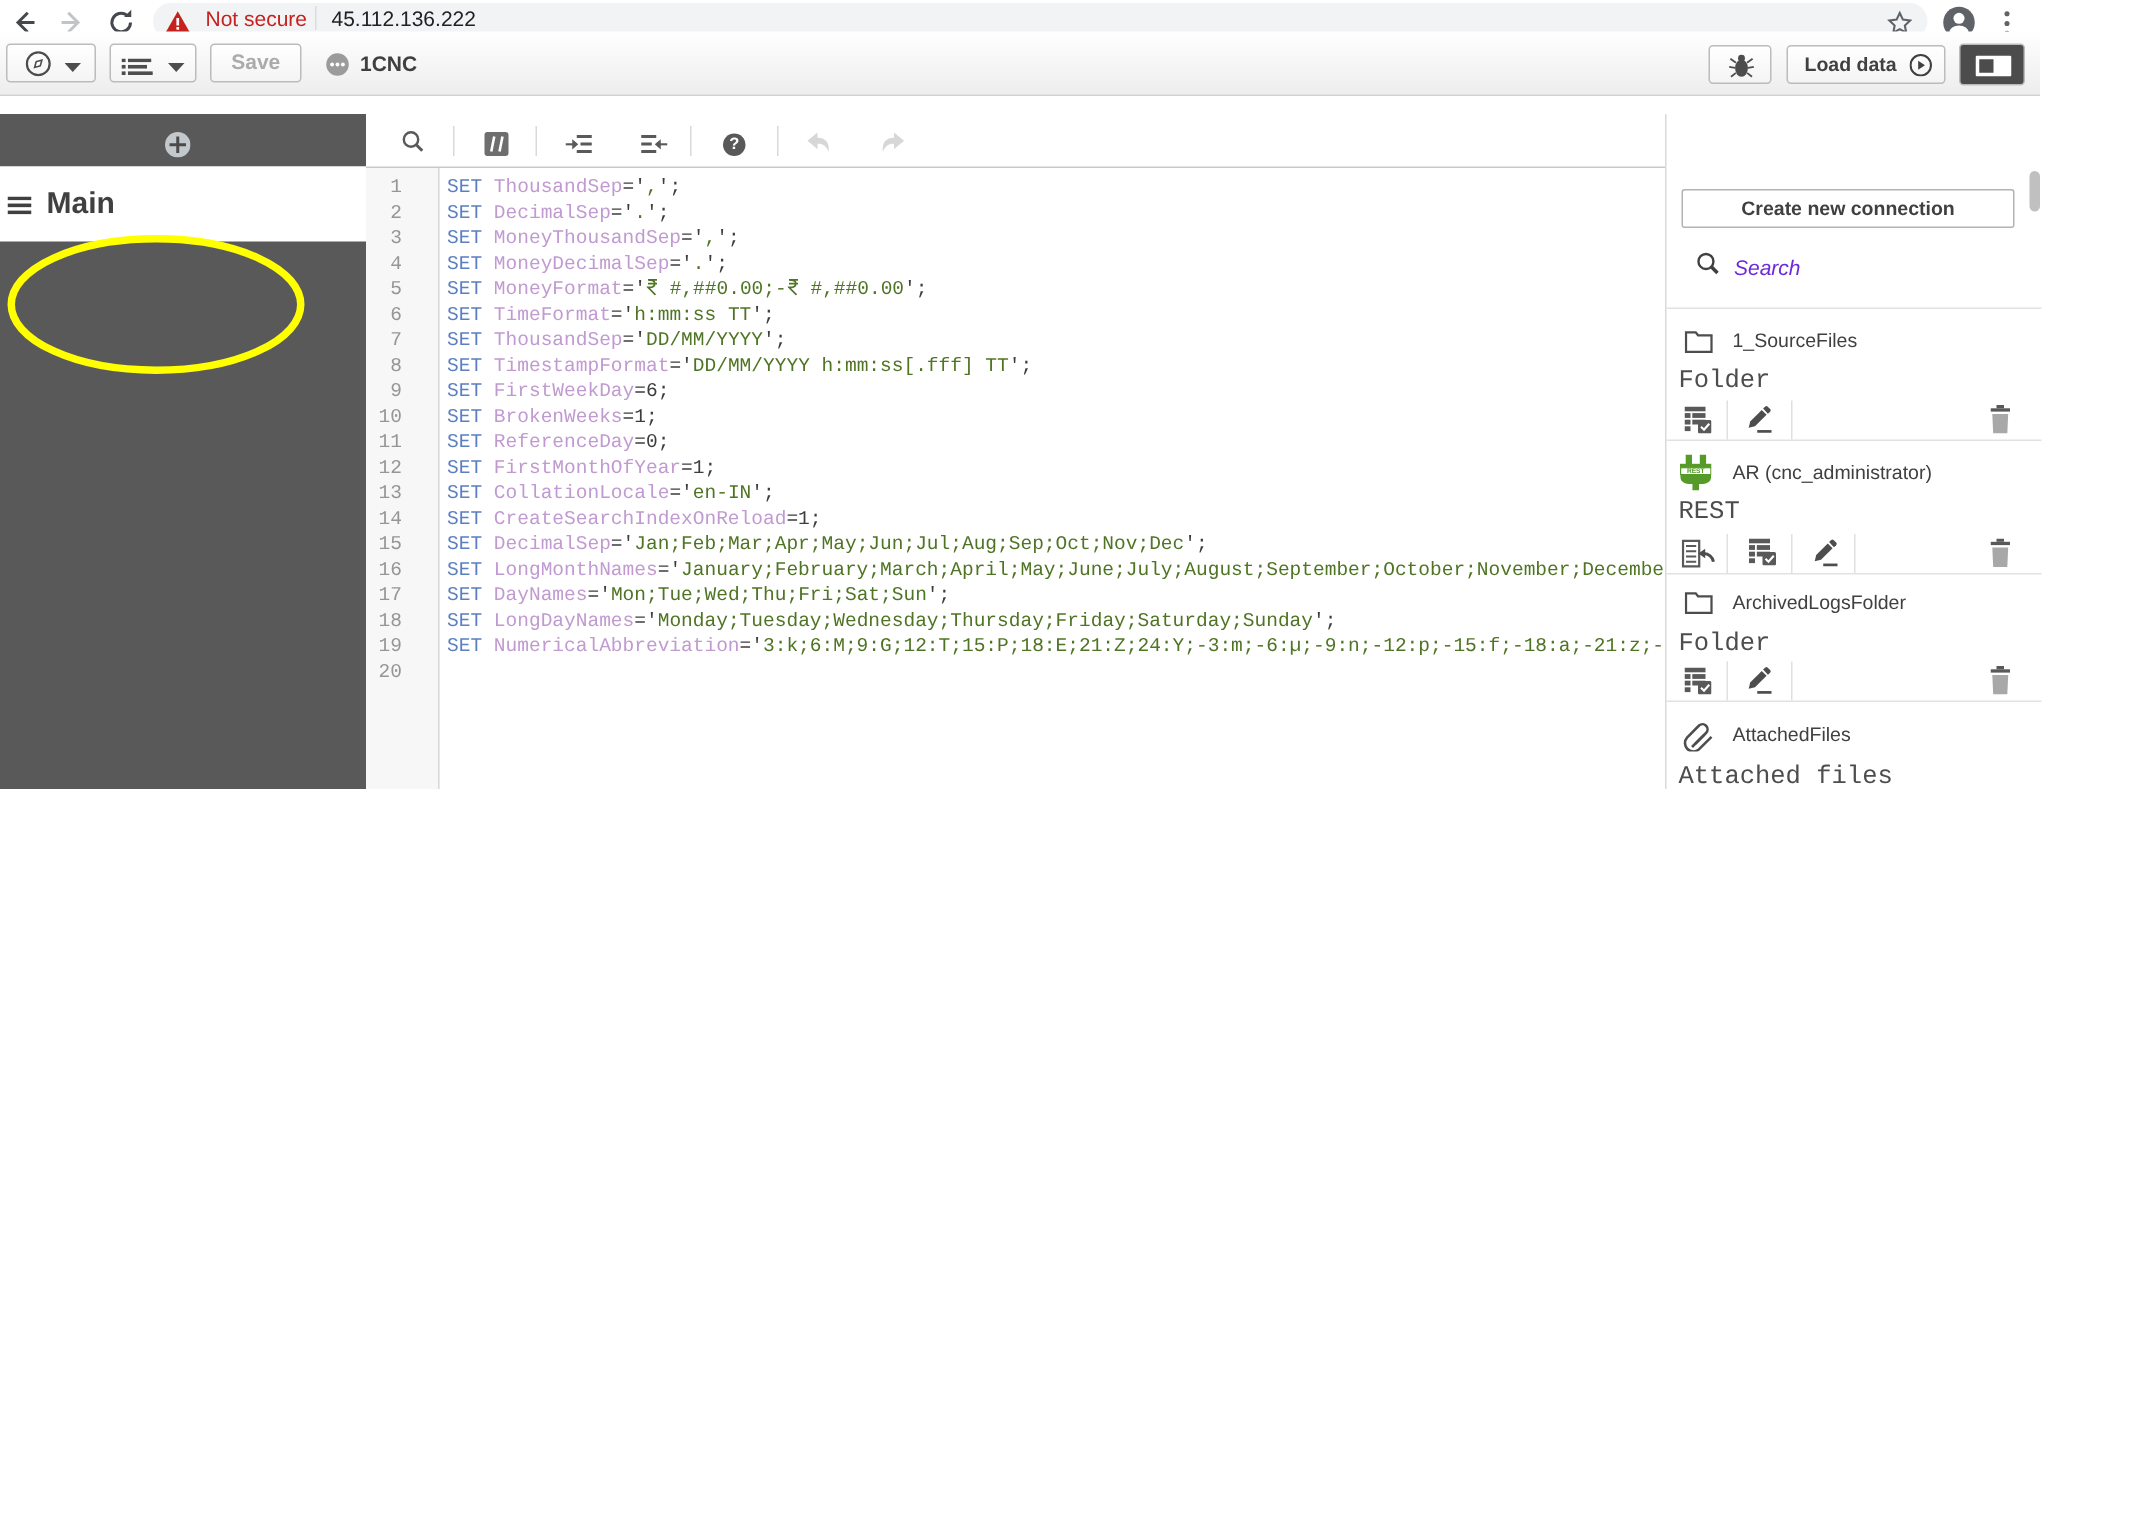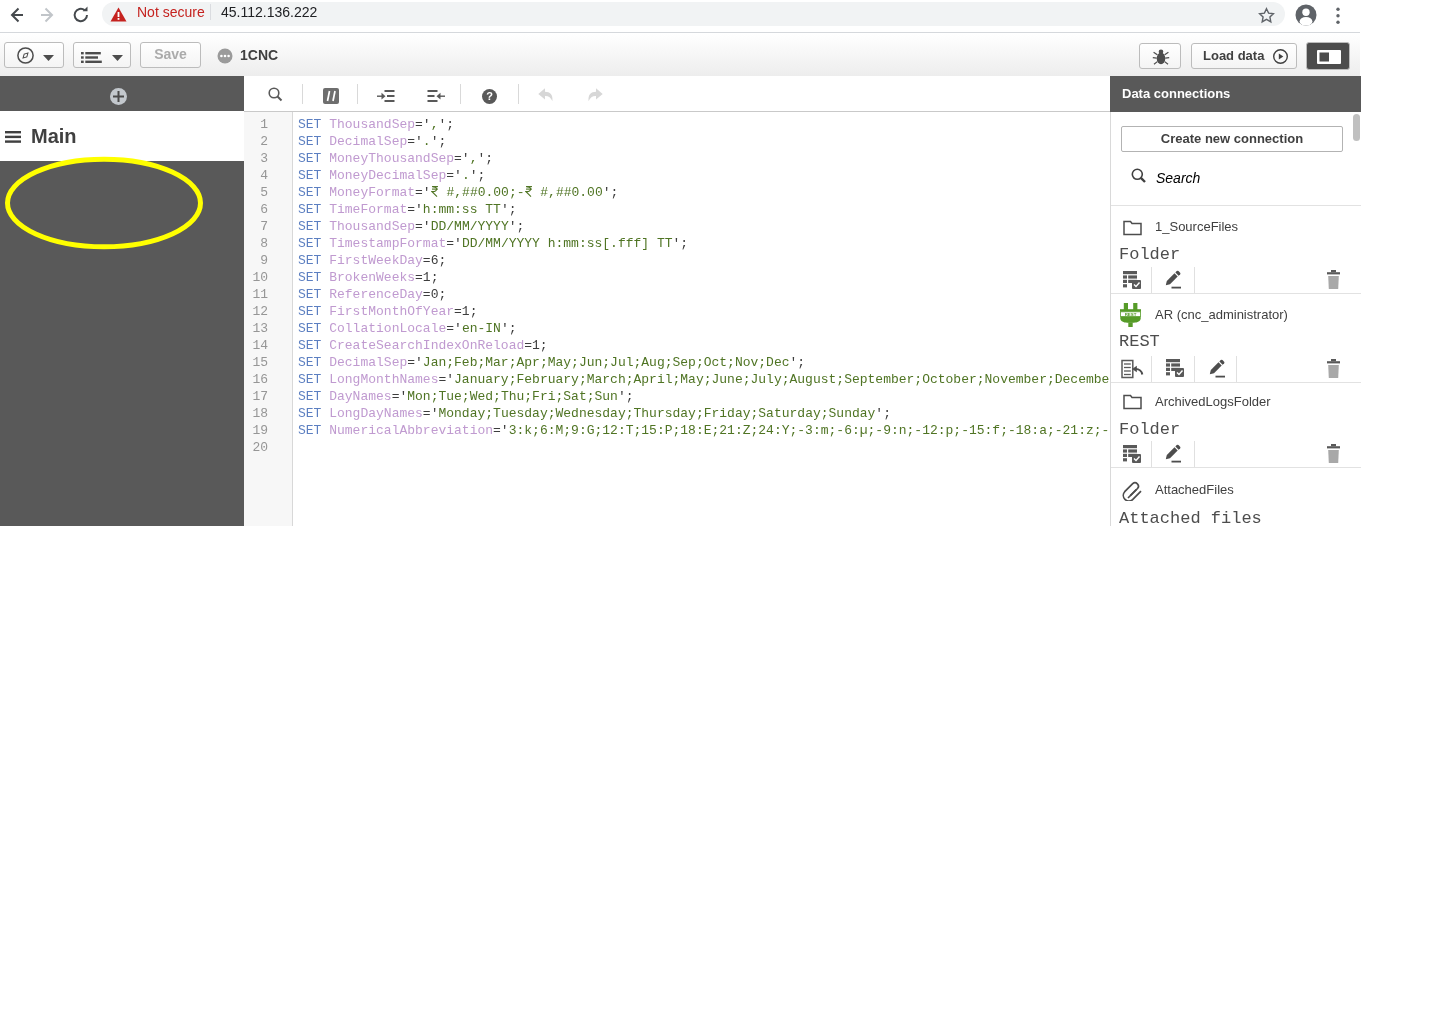--- a/index.html
+++ b/index.html
@@ -6,21 +6,21 @@
 body{width:1432px;height:1014px;position:relative;font-family:"Liberation Sans",sans-serif;overflow:hidden;}
 .abs{position:absolute;}
 
 #chrome{position:absolute;left:0;top:0;width:1432px;height:32px;background:#fff;}
 #chromeline{position:absolute;left:0;top:32px;width:1360px;height:1px;background:#d5d8dc;}
 #pill{position:absolute;left:102px;top:2px;width:1183px;height:24px;border-radius:12px;background:#f1f3f4;}
 #notsec{position:absolute;left:137px;top:0;height:24px;line-height:24px;color:#c5221f;font-size:14px;}
 #urltxt{position:absolute;left:221px;top:0;height:24px;line-height:24px;color:#202124;font-size:14px;text-align:center;}
 #pillsep{position:absolute;left:210px;top:4px;width:1px;height:16px;background:#dadce0;}
 
-#toolbar{position:absolute;left:0;top:34px;width:1360px;height:42px;background:linear-gradient(#ffffff,#ededed);border-bottom:1px solid #d0d0d0;}
+#toolbar{position:absolute;left:0;top:21px;width:1360px;height:42px;background:linear-gradient(#ffffff,#ededed);border-bottom:1px solid #d0d0d0;}
 .tbtn{position:absolute;top:8px;height:26px;background:linear-gradient(#ffffff,#f4f4f4);border:1px solid #bcbcbc;border-radius:3px;box-sizing:border-box;}
 #btn1{left:4px;width:60px;}
 #btn2{left:73px;width:58px;}
 #btnsave{left:140px;width:61px;color:#ababab;font-weight:bold;font-size:14px;text-align:center;line-height:23px;}
 #btnbug{left:1139px;top:9px;width:42px;}
 #btnload{left:1191px;top:9px;width:106px;color:#404040;font-weight:bold;font-size:13px;text-align:center;}
 #btntoggle{left:1306px;top:8px;width:44px;height:28px;background:#4c4c4c;border-radius:3px;}
 #appcirc{position:absolute;left:217px;top:14px;}
 #appname{position:absolute;left:240px;top:0;height:43px;line-height:43px;font-weight:bold;font-size:14px;color:#404040;}
 
@@ -35,21 +35,21 @@
 #code{position:absolute;left:294px;top:112px;width:816px;height:414px;background:#fff;overflow:hidden;}
 #codepre{margin:0;padding:4px 0 0 4px;font-family:"Liberation Mono",monospace;font-size:13px;line-height:17px;white-space:pre;}
 .k{color:#5c7fc1;}
 .v{color:#c09ad0;}
 .p{color:#3d3d3d;}
 .s{color:#4f7423;}
 
 #panel{position:absolute;left:1110px;top:76px;width:250px;height:450px;background:#fff;border-left:1px solid #d9d9d9;box-sizing:border-box;}
 #phead{position:absolute;left:-1px;top:0;width:251px;height:36px;background:#595959;color:#fff;font-weight:bold;font-size:13px;line-height:36px;padding-left:12px;box-sizing:border-box;}
 #pcreate{position:absolute;left:10px;top:50px;width:222px;height:26px;border:1px solid #b3b3b3;border-radius:2px;background:#fff;box-sizing:border-box;text-align:center;line-height:24px;font-weight:bold;font-size:13px;color:#404040;}
-#psearch{position:absolute;left:45px;top:90px;width:150px;height:24px;line-height:24px;font-style:italic;color:#000000;font-size:14px;}
+#psearch{position:absolute;left:45px;top:90px;width:150px;height:24px;line-height:24px;font-style:italic;color:#6d28d9;font-size:14px;}
 .psep{position:absolute;left:0;width:250px;height:1px;background:#e2e2e2;}
 .ptitle{position:absolute;left:44px;font-weight:normal;font-size:13px;color:#404040;}
 .psub{position:absolute;left:8px;font-size:17px;color:#4d4d4d;font-family:Liberation Mono, monospace;}
 .vsep{position:absolute;width:1px;height:26px;background:#e0e0e0;}
 #pthumb{position:absolute;left:242px;top:38px;width:7px;height:27px;background:#c0c0c0;border-radius:4px;}
 .icn{position:absolute;}
 </style>
 </head>
 <body>
 
@@ -254,21 +254,20 @@
 <span class="k">SET</span> <span class="v">CreateSearchIndexOnReload</span><span class="p">=1;</span>
 <span class="k">SET</span> <span class="v">DecimalSep</span><span class="p">=</span><span class="p">'</span><span class="s">Jan;Feb;Mar;Apr;May;Jun;Jul;Aug;Sep;Oct;Nov;Dec</span><span class="p">'</span><span class="p">;</span>
 <span class="k">SET</span> <span class="v">LongMonthNames</span><span class="p">=</span><span class="p">'</span><span class="s">January;February;March;April;May;June;July;August;September;October;November;December</span>
 <span class="k">SET</span> <span class="v">DayNames</span><span class="p">=</span><span class="p">'</span><span class="s">Mon;Tue;Wed;Thu;Fri;Sat;Sun</span><span class="p">'</span><span class="p">;</span>
 <span class="k">SET</span> <span class="v">LongDayNames</span><span class="p">=</span><span class="p">'</span><span class="s">Monday;Tuesday;Wednesday;Thursday;Friday;Saturday;Sunday</span><span class="p">'</span><span class="p">;</span>
 <span class="k">SET</span> <span class="v">NumericalAbbreviation</span><span class="p">=</span><span class="p">'</span><span class="s">3:k;6:M;9:G;12:T;15:P;18:E;21:Z;24:Y;-3:m;-6:µ;-9:n;-12:p;-15:f;-18:a;-21:z;-24:y</span>
 </pre>
   </div>
 
 <div id="panel">
-  <div id="phead">Data connections</div>
   <div id="pcreate">Create new connection</div>
   <svg class="abs" style="left:20px;top:92px" width="16" height="16" viewBox="0 0 16 16">
       <circle cx="6.3" cy="6.3" r="5" stroke="#404040" stroke-width="1.6" fill="none"></circle>
       <path d="M9.9 9.9 L14 14" stroke="#404040" stroke-width="2.4"></path>
     </svg>
   <div id="psearch">Search</div>
   <div id="pthumb"></div>
 
   <div class="psep" style="top:129px"></div>
 

